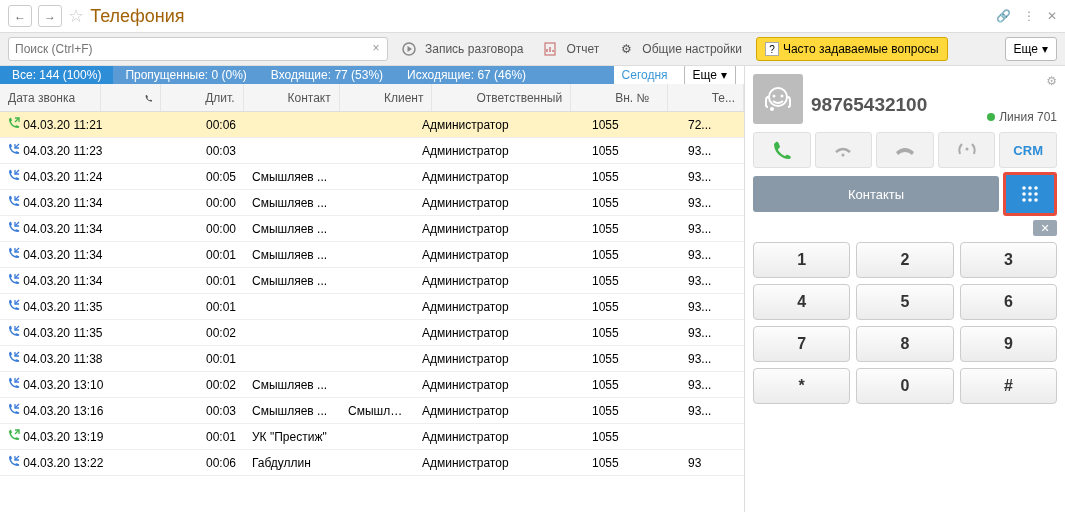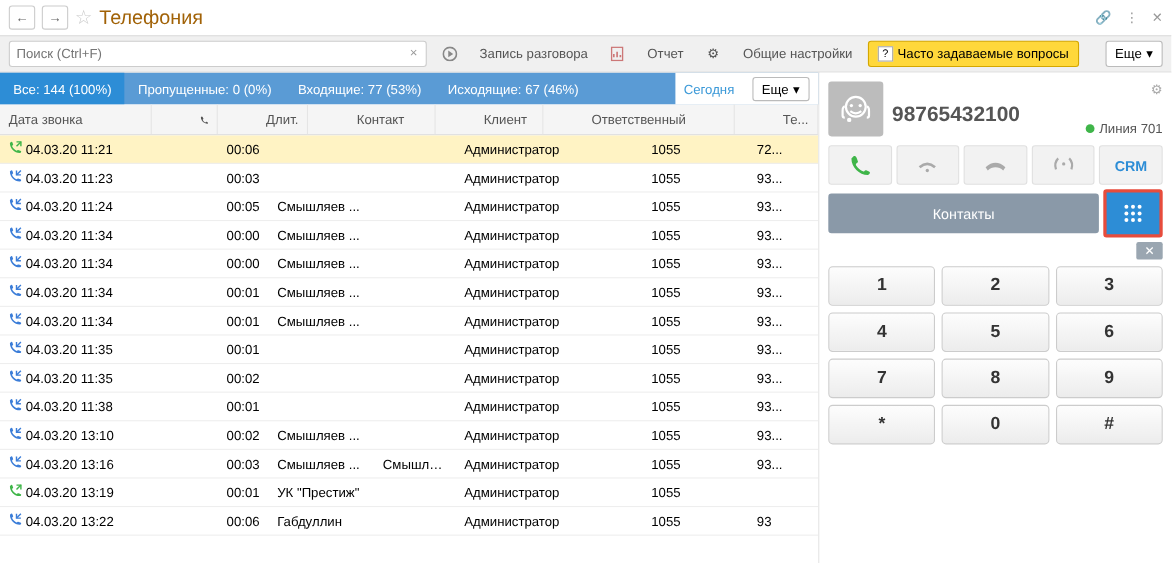--- a/index.html
+++ b/index.html
@@ -8,30 +8,30 @@
 .titlebar { display: flex; align-items: center; height: 32px; padding: 0 8px; gap: 6px; }
 .nav-btn { width: 24px; height: 22px; border: 1px solid #ccc; background: #fff; border-radius: 3px; display: flex; align-items: center; justify-content: center; color: #666; cursor: pointer; }
 .star { color: #ccc; font-size: 18px; }
 .title { font-size: 18px; color: #a16207; }
 .titlebar-right { margin-left: auto; display: flex; gap: 12px; color: #999; }
 
 .toolbar { display: flex; align-items: center; height: 34px; background: #f0f0f0; padding: 0 8px; gap: 8px; border-top: 1px solid #ddd; border-bottom: 1px solid #ddd; }
 .search-box { position: relative; flex: 0 0 380px; }
 .search-box input { width: 100%; height: 24px; border: 1px solid #ccc; border-radius: 3px; padding: 0 24px 0 6px; font-size: 12px; }
 .search-clear { position: absolute; right: 4px; top: 4px; width: 16px; height: 16px; color: #999; cursor: pointer; text-align: center; }
-.tool-btn { display: flex; align-items: center; gap: 20px; height: 24px; padding: 0 6px; color: #555; cursor: pointer; border-radius: 3px; }
+.tool-btn { display: flex; align-items: center; gap: 9px; height: 24px; padding: 0 6px; color: #555; cursor: pointer; border-radius: 3px; }
 .tool-icon { width: 14px; height: 14px; display: inline-flex; align-items: center; justify-content: center; }
 .faq-btn { background: #ffd83b; border: 1px solid #d4a700; padding: 0 8px; height: 24px; display: flex; align-items: center; gap: 4px; border-radius: 3px; }
 .more-btn { margin-left: auto; border: 1px solid #bbb; background: #fff; height: 24px; padding: 0 8px; border-radius: 3px; display: flex; align-items: center; gap: 4px; }
 
 .content { display: flex; height: calc(512px - 66px); }
 .left-pane { flex: 1; display: flex; flex-direction: column; border-right: 1px solid #ddd; overflow: hidden; }
 .right-pane { flex: 0 0 320px; background: #fff; padding: 8px; }
 
-.filters { height: 29px; background: #5a9bd5; display: flex; align-items: stretch; }
+.filters { height: 18px; background: #5a9bd5; display: flex; align-items: stretch; }
 .filter-tab { padding: 0 12px; display: flex; align-items: center; color: #fff; font-size: 12px; cursor: pointer; }
 .filter-tab.active { background: #2d8dd6; }
 .filter-right { margin-left: auto; display: flex; align-items: center; gap: 8px; padding-right: 8px; background: #fff; }
 .today-link { color: #3b99d8; cursor: pointer; padding: 0 8px; }
 .more-btn2 { border: 1px solid #bbb; background: #fff; height: 22px; padding: 0 8px; border-radius: 3px; display: flex; align-items: center; gap: 4px; }
 
 .table-head { display: flex; height: 28px; background: #f5f5f5; border-bottom: 1px solid #ddd; align-items: center; font-size: 12px; color: #555; gap: 36px; }
 .th { padding: 0 8px; border-right: 1px solid #e5e5e5; height: 100%; display: flex; align-items: center; }
 .col-date { width: 170px; }
 .col-dir { width: 24px; justify-content: center; }
@@ -147,20 +147,21 @@
       <div class="th col-date">Дата звонка</div>
       <div class="th col-dir">
         <svg width="12" height="12" viewBox="0 0 12 12">
             <path d="M2 1 C2 1 3 0 4 2 L5 4 C5 5 4 5 4 6 C5 8 6 9 8 10 C9 10 9 9 10 9 L12 10 C13 11 12 12 11 12 C6 12 1 7 1 2 Z" fill="#555"></path>
           </svg>
       </div>
       <div class="th col-dur">Длит.</div>
       <div class="th col-contact">Контакт</div>
       <div class="th col-client">Клиент</div>
       <div class="th col-resp">Ответственный</div>
+      <div class="th col-ext">Вн. №</div>
       <div class="th col-tel">Те...</div>
     </div>
 
     <div class="table-body" id="table-body">
         <div class="row sel">
           <div class="td col-date"><svg class="phone-ico" viewBox="0 0 12 12">
               <path d="M2 1 C2 1 3 0 3.5 2 L4 3.5 C4 4 3 4 3 5 C4 7 5 8 7 9 C8 9 8 8 9 8.5 L10.5 9 C12 9.5 11 11 10 11 C5 11 1 7 1 2 Z" fill="#3fb549"></path>
               <path d="M7 1 L11 1 L11 5" fill="none" stroke="#3fb549" stroke-width="1.3"></path>
               <line x1="11" y1="1" x2="7" y2="5" stroke="#3fb549" stroke-width="1.3"></line>
             </svg> 04.03.20 11:21</div>

